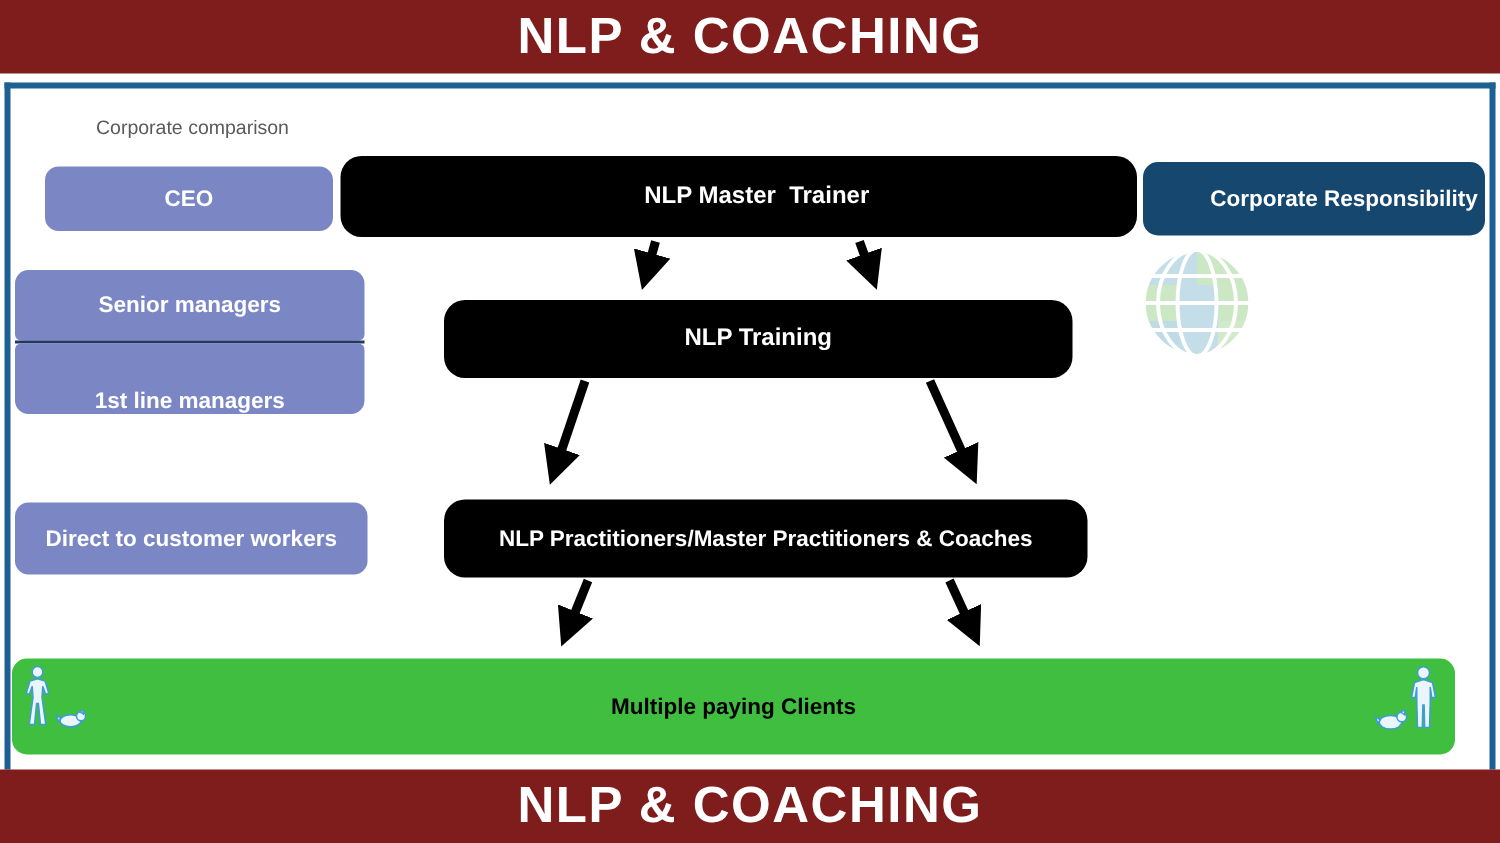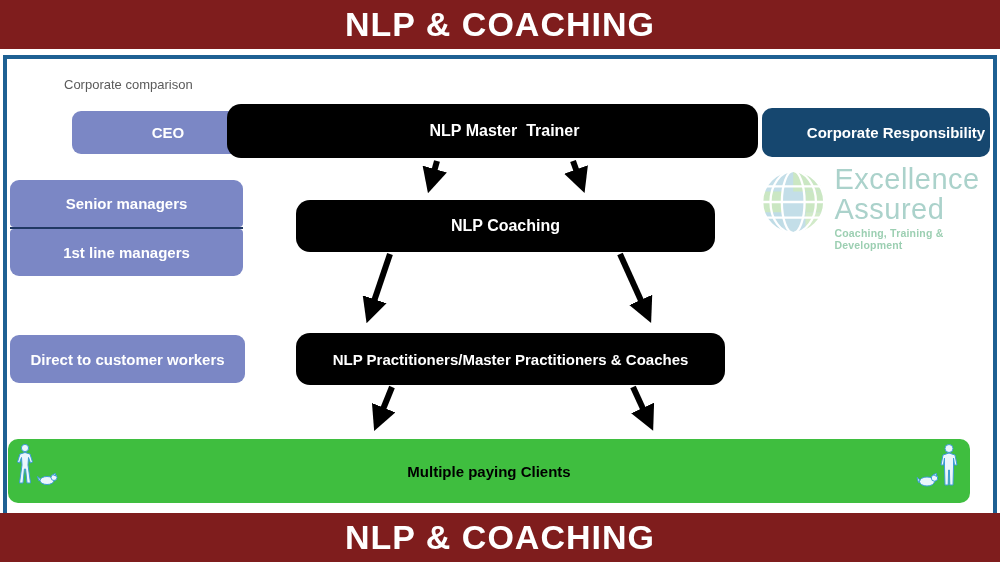--- a/index.html
+++ b/index.html
@@ -37,23 +37,23 @@
   }
 
   
   .purple-box {
     background: #7B87C5;
     border-radius: 9px;
     display: flex; align-items: center; justify-content: center;
     color: #ffffff; font-weight: 700; font-size: 15px;
     text-align: center;
   }
-  .box-ceo   { left: 30px; top: 111px; width: 192px; height: 43px; margin-left: 42px; }
+  .box-ceo   { left: 30px; top: 111px; width: 192px; height: 43px; }
   .box-senior{ left: 10px; top: 180px; width: 233px; height: 47px; border-bottom-left-radius: 4px; border-bottom-right-radius: 4px; }
-  .box-first { left: 10px; top: 229px; width: 233px; height: 47px; border-top-left-radius: 4px; border-top-right-radius: 4px; }
+  .box-first { left: 10px; top: 229px; width: 233px; height: 47px; border-top-left-radius: 4px; border-top-right-radius: 4px; align-items: flex-end; }
   .manager-divider { left: 10px; top: 227px; width: 233px; height: 2px; background: #203864; }
   .box-direct{ left: 10px; top: 335px; width: 235px; height: 48px; }
 
   
   .black-box {
     background: #000000;
     border-radius: 14px;
     display: flex; align-items: center; justify-content: center;
     color: #ffffff; font-weight: 700; font-size: 16px;
     text-align: center; white-space: pre;
@@ -117,21 +117,21 @@
   <span>1st line managers</span>
 </div>
 <div class="abs purple-box box-direct">
   <span>Direct to customer workers</span>
 </div>
 
 <div class="abs black-box box-master">
   <span>NLP Master  Trainer</span>
 </div>
 <div class="abs black-box box-trainers">
-  <span>NLP Coaching</span>
+  <span>NLP Training</span>
 </div>
 <div class="abs black-box box-practitioners">
   <span>NLP Practitioners/Master Practitioners &amp; Coaches</span>
 </div>
 
 <div class="abs navy-box">
   <span>Corporate Responsibility</span>
 </div>
 
 <div class="abs logo">
@@ -152,25 +152,20 @@
     </g>
     <g fill="none" stroke="#ffffff" stroke-width="2.6">
       <circle cx="38" cy="38" r="35.5"></circle>
       <ellipse cx="38" cy="38" rx="13" ry="35.5"></ellipse>
       <ellipse cx="38" cy="38" rx="26" ry="35.5"></ellipse>
       <line x1="2.5" y1="38" x2="73.5" y2="38"></line>
       <line x1="7" y1="20" x2="69" y2="20"></line>
       <line x1="7" y1="56" x2="69" y2="56"></line>
     </g>
   </svg>
-  <div class="logo-text-block">
-    <div class="logo-line">Excellence</div>
-    <div class="logo-line">Assured</div>
-    <div class="logo-tagline">Coaching, Training &amp; Development</div>
-  </div>
 </div>
 
 <div class="abs green-bar">
   <span>Multiple paying Clients</span>
 </div>
 
 <svg class="abs figure-left" viewBox="0 0 58 45">
   <g stroke="#3E9CD6" stroke-width="1" fill="#EAF6FC">
     <circle cx="11" cy="5" r="3.6"></circle>
     <path d="M11 9.5 L16 11 L18.5 19 L16.5 20 L14.5 14.5 L14 22 L16.5 40 L13 40 L11.6 26 L10.4 26 L9 40 L5.5 40 L8 22 L7.5 14.5 L5.5 20 L3.5 19 L6 11 Z"></path>

